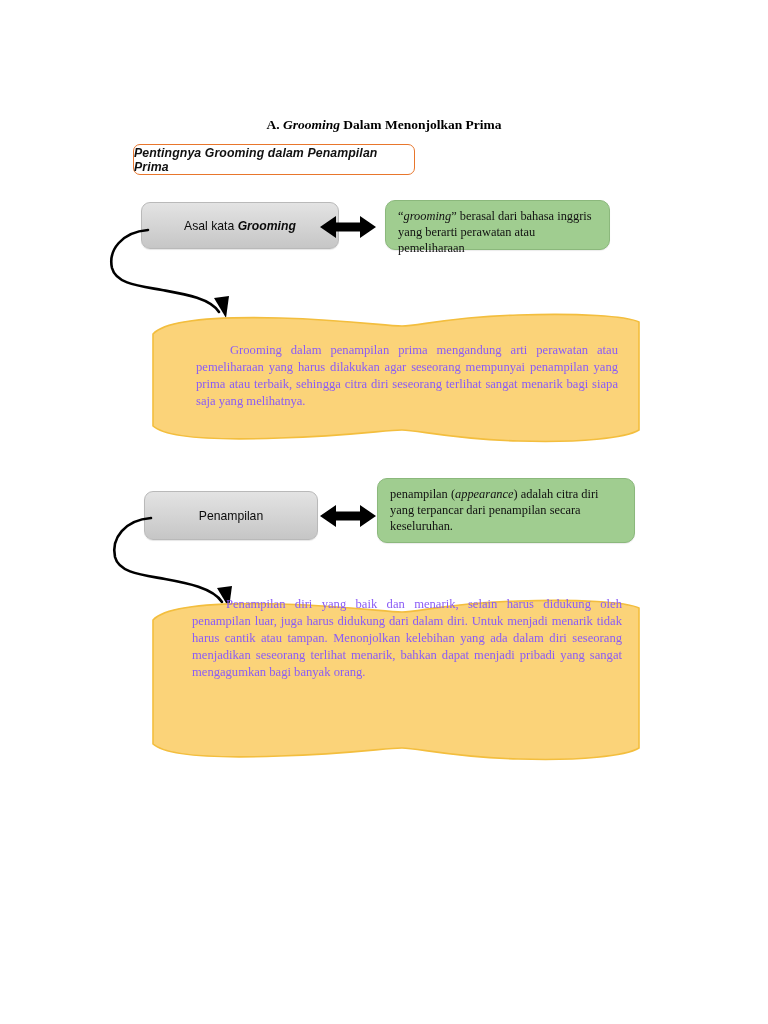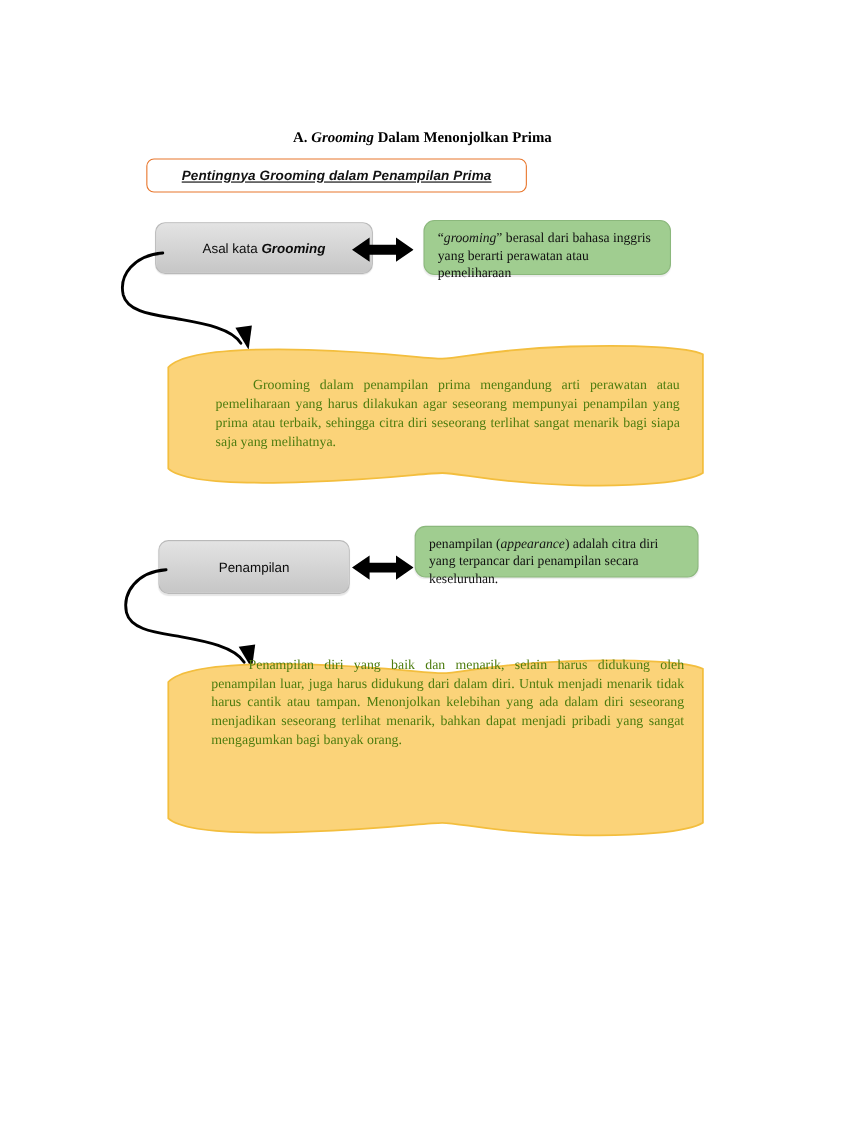--- a/index.html
+++ b/index.html
@@ -45,30 +45,29 @@
     font-weight: bold;
     font-size: 13.5px;
   }
   .section-heading .it { font-style: italic; }
 
   
   .callout-box {
     position: absolute;
     top: 144px;
     left: 133px;
-    width: 346px;
+    width: 282px;
     height: 31px;
     box-sizing: border-box;
     border: 1.6px solid #E8762C;
     border-radius: 7px;
     background: #ffffff;
     display: flex;
     align-items: center;
     justify-content: center;
-    text-decoration: underline;
   }
   .callout-box .txt {
     font-family: "Liberation Sans", sans-serif;
     font-weight: bold;
     font-style: italic;
     font-size: 12.3px;
     color: #111111;
     letter-spacing: 0.1px;
   }
 
@@ -107,21 +106,21 @@
   }
   .green-box .txt {
     font-family: "Liberation Serif", serif;
     font-size: 12.4px;
     line-height: 1.28;
     color: #111111;
   }
   .green-box .txt i { font-style: italic; }
 
   #green-box-1 { top: 200px; left: 385px; width: 225px; height: 50px; }
-  #green-box-2 { top: 478px; left: 377px; width: 258px; height: 47px; }
+  #green-box-2 { top: 478px; left: 377px; width: 258px; height: 65px; }
 
   
   .dbl-arrow {
     position: absolute;
   }
   #dbl-arrow-1 { top: 213px; left: 320px; width: 56px; height: 28px; }
   #dbl-arrow-2 { top: 502px; left: 320px; width: 56px; height: 28px; }
 
   
   .curve-arrow { position: absolute; }
@@ -133,21 +132,21 @@
   #banner-1 { top: 312px; left: 150px; width: 492px; height: 140px; }
   #banner-2 { top: 598px; left: 150px; width: 492px; height: 172px; }
 
   .banner svg { display: block; }
 
   .banner-text {
     position: absolute;
     font-family: "Liberation Serif", serif;
     font-size: 12.6px;
     line-height: 1.34;
-    color: #4d7c0f;
+    color: #8b5cf6;
     text-align: justify;
     text-indent: 34px;
     text-justify: inter-word;
   }
   #banner-text-1 {
     top: 342px;
     left: 196px;
     width: 422px;
   }
   #banner-text-2 {

